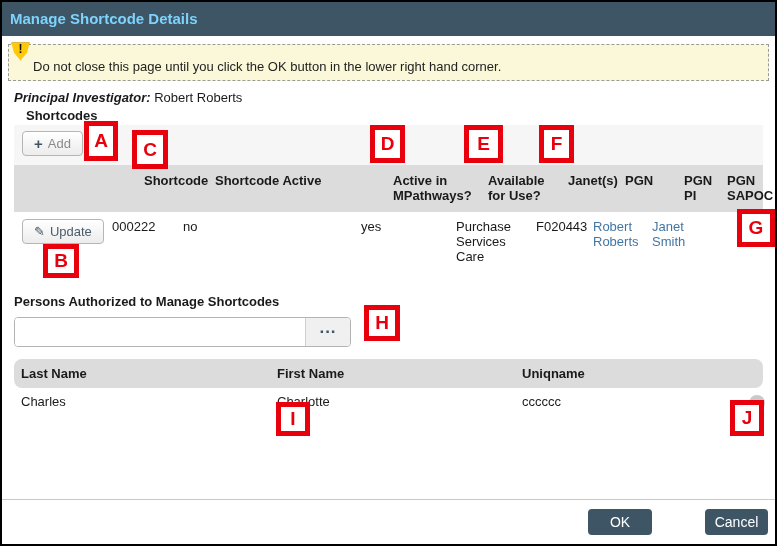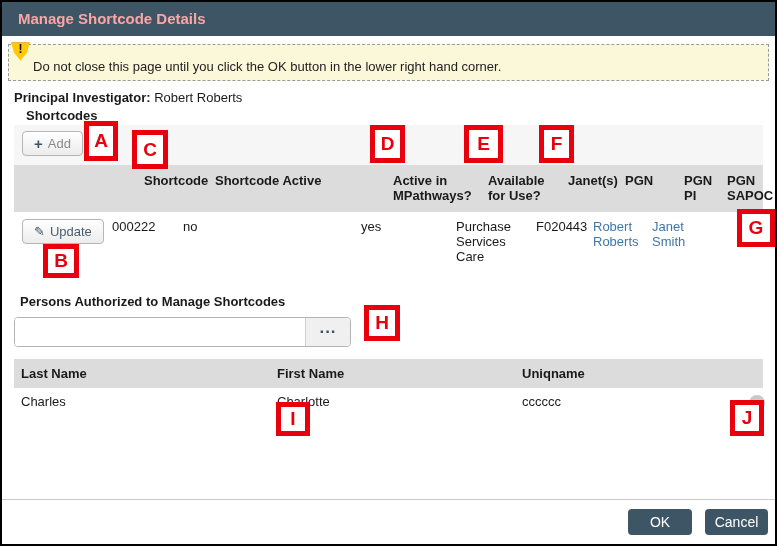--- a/index.html
+++ b/index.html
@@ -3,94 +3,94 @@
 <meta charset="utf-8">
 <style>
   * { box-sizing: border-box; margin: 0; padding: 0; }
   body { margin: 0; background: #fff; font-family: "Liberation Sans", sans-serif; }
   .dialog {
     position: relative; width: 777px; height: 546px;
     border: 2px solid #000; background: #fff; overflow: hidden;
     font-size: 13px; color: #1a1a1a;
   }
   .titlebar {
-    height: 34px; background: #3e5565; color: #fca5a5;
-    font-size: 15px; font-weight: bold; line-height: 34px; padding-left: 16px;
+    height: 34px; background: #3e5565; color: #7dd3fc;
+    font-size: 15px; font-weight: bold; line-height: 34px; padding-left: 8px;
   }
   .content { padding: 8px 6px 0 6px; }
   .warning-banner {
     position: relative; margin: 0; height: 37px;
     background: #fbf8d9; border: 1px dashed #9a9a9a;
     padding: 14px 10px 0 24px; color: #222;
   }
   .warn-icon { position: absolute; top: -3px; left: 2px; width: 19px; height: 19px; }
   .warn-tri {
     position: absolute; inset: 0;
     background: #ffc908; border: 1px solid #c98a00;
     clip-path: polygon(2% 2%, 98% 2%, 85% 55%, 50% 98%, 15% 55%);
   }
   .warn-bang { position: absolute; top: 0; left: 0; right: 0; text-align: center;
     font-weight: bold; font-size: 12px; color: #111; line-height: 14px; }
   .pi-line { margin: 9px 0 0 6px; }
-  .pi-line .lbl { font-weight: bold; }
+  .pi-line .lbl { font-weight: bold; font-style: italic; }
   .section-label { margin: 3px 0 0 18px; font-weight: bold; }
   .sc-table { margin: 2px 0 0 6px; width: 749px; }
   .sc-toolbar { height: 40px; background: #f6f6f6; padding: 6px 0 0 8px; }
   .btn-light {
     display: inline-flex; align-items: center; gap: 5px;
     background: linear-gradient(#ffffff, #ececec);
     border: 1px solid #b5b5b5; border-radius: 4px;
     padding: 4px 11px; font-size: 13px; cursor: pointer;
   }
   .btn-light .plus { color: #3e5565; font-weight: bold; font-size: 15px; line-height: 13px; }
   .btn-light .add-txt { color: #8a8a8a; }
   .btn-light .pencil { color: #3e5565; font-size: 13px; }
   .btn-light .upd-txt { color: #4a5d6d; }
   .sc-grid { display: grid; grid-template-columns: 98px 71px 178px 95px 80px 57px 59px 43px 1fr; }
   .sc-head { background: #dcdcdc; font-weight: bold; padding-left: 32px; }
   .sc-head > div { padding: 8px 4px 8px 0; line-height: 1.18; }
   .sc-row > div { padding: 7px 4px 0 0; line-height: 1.18; min-height: 75px; }
   .cell-action { padding-left: 8px !important; }
   .pre-line { white-space: pre-line; }
   .link { color: #4176a4; cursor: pointer; }
-  .persons-label { margin: 7px 0 0 12px; font-weight: bold; }
+  .persons-label { margin: 7px 0 0 6px; font-weight: bold; }
   .input-group {
     margin: 8px 0 0 6px; width: 337px; height: 30px;
     border: 1px solid #b3b3b3; border-radius: 4px; display: flex; overflow: hidden;
     background: #fff;
   }
   .input-group input {
     flex: 1; border: none; outline: none; padding: 0 8px; font-size: 13px;
     font-family: "Liberation Sans", sans-serif;
   }
   .dots-btn {
     width: 45px; background: #f0f0f0; border-left: 1px solid #cfcfcf;
     display: flex; align-items: center; justify-content: center;
     color: #3e5565; font-weight: bold; font-size: 17px; letter-spacing: 1px;
     line-height: 10px; padding-bottom: 7px; cursor: pointer;
   }
   .p-table { margin: 12px 0 0 6px; width: 749px; }
-  .p-grid { display: grid; grid-template-columns: 256px 245px 205px 1fr; }
+  .p-grid { display: grid; grid-template-columns: 256px 245px 205px 1fr; border-radius: 8px; }
   .p-head { background: #dcdcdc; font-weight: bold; }
   .p-head > div { padding: 7px 4px 7px 7px; }
   .p-row > div { padding: 6px 4px 0 7px; min-height: 40px; }
   .remove-circle {
     margin-left: 22px; margin-top: 1px; width: 16px; height: 16px; border-radius: 50%;
     background: #c9c9c9; color: #fff; font-size: 9px; font-weight: bold;
     display: flex; align-items: center; justify-content: center; cursor: pointer;
   }
   .footer {
     position: absolute; left: 0; right: 0; bottom: 0; height: 45px;
     border-top: 1px solid #c9c9c9; background: #fff;
     display: flex; align-items: center; justify-content: flex-end; padding-right: 7px;
   }
   .btn-dark {
     background: #3e5565; color: #fff; border: none; border-radius: 4px;
     height: 26px; font-size: 14px; font-family: "Liberation Sans", sans-serif;
-    cursor: pointer; display: flex; align-items: center; justify-content: center;
+    cursor: pointer; display: flex; align-items: center; justify-content: center; margin-left: 40px;
   }
   .btn-ok { width: 64px; margin-right: 13px; }
   .btn-cancel { width: 63px; }
   .ann {
     position: absolute; background: #fff; border: 5px solid #e8000d;
     color: #e8000d; font-weight: bold; font-size: 19px;
     display: flex; align-items: center; justify-content: center; z-index: 10;
   }
   .ann-a { left: 82px; top: 119px; width: 34px; height: 40px; }
   .ann-b { left: 41px; top: 242px; width: 36px; height: 34px; }

